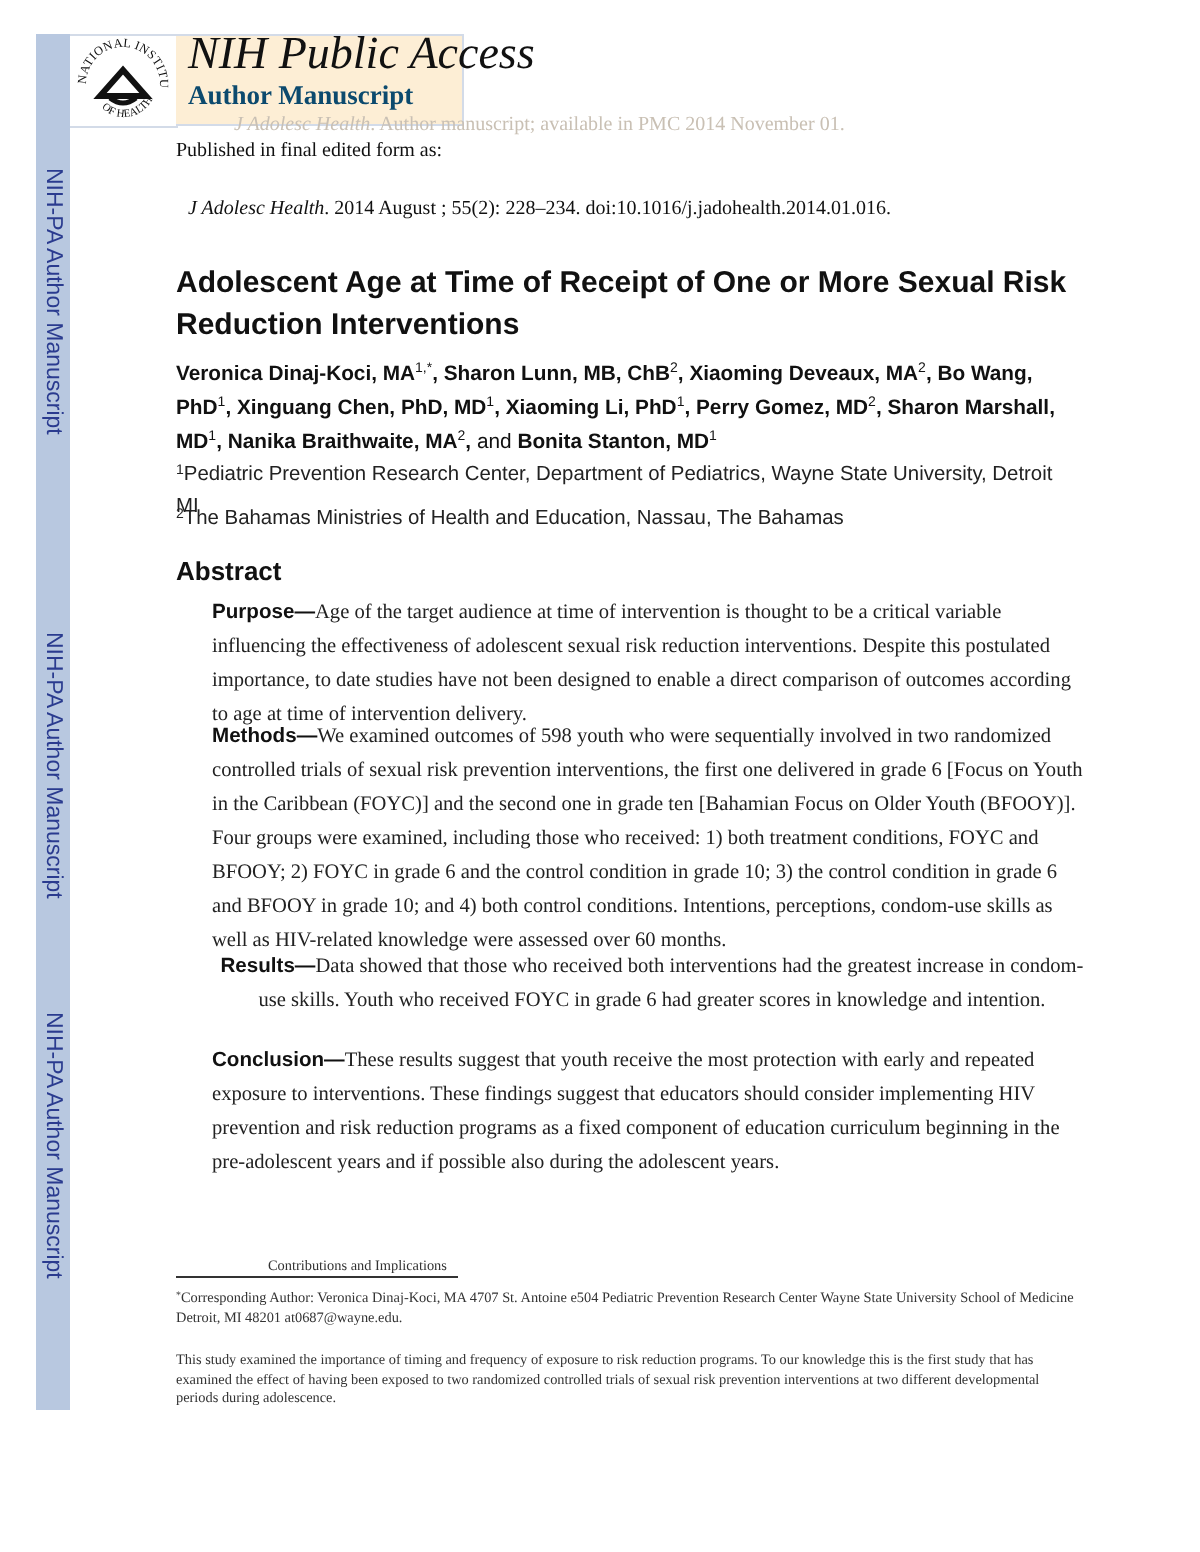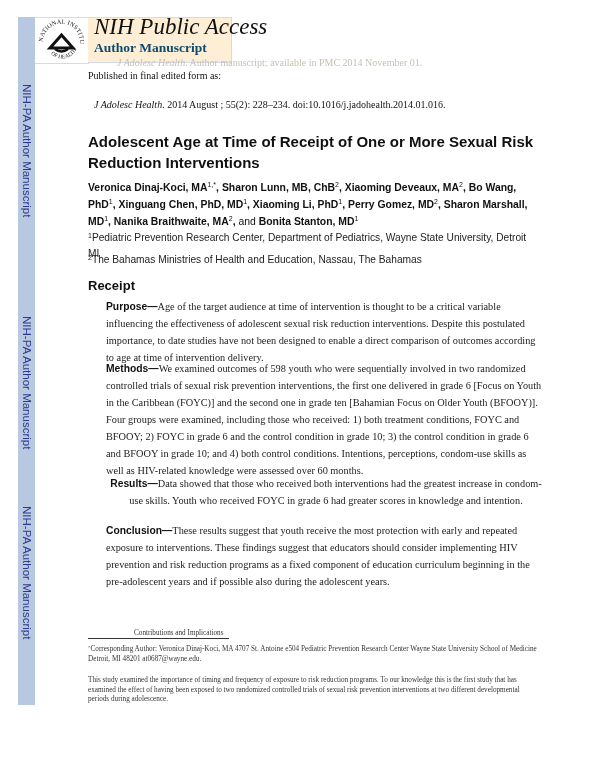--- a/index.html
+++ b/index.html
@@ -71,21 +71,21 @@
   <span>Perry Gomez, MD</span><sup>2</sup>,
   <span>Sharon Marshall, MD</span><sup>1</sup>,
   <span>Nanika Braithwaite, MA</span><sup>2</sup>,
   <span class="and">and</span>
   <span>Bonita Stanton, MD</span><sup>1</sup>
 </div>
 
 <div class="affil" style="top:230px;"><sup>1</sup><span>Pediatric Prevention Research Center, Department of Pediatrics, Wayne State University, Detroit MI</span></div>
 <div class="affil" style="top:252px;"><sup>2</sup><span>The Bahamas Ministries of Health and Education, Nassau, The Bahamas</span></div>
 
-<div class="abstract-h">Receipt</div>
+<div class="abstract-h">Abstract</div>
 
 <div class="para" style="top:298px;"><span class="lead">Purpose—</span><span>Age of the target audience at time of intervention is thought to be a critical variable influencing the effectiveness of adolescent sexual risk reduction interventions. Despite this postulated importance, to date studies have not been designed to enable a direct comparison of outcomes according to age at time of intervention delivery.</span></div>
 
 <div class="para" style="top:360px;"><span class="lead">Methods—</span><span>We examined outcomes of 598 youth who were sequentially involved in two randomized controlled trials of sexual risk prevention interventions, the first one delivered in grade 6 [Focus on Youth in the Caribbean (FOYC)] and the second one in grade ten [Bahamian Focus on Older Youth (BFOOY)]. Four groups were examined, including those who received: 1) both treatment conditions, FOYC and BFOOY; 2) FOYC in grade 6 and the control condition in grade 10; 3) the control condition in grade 6 and BFOOY in grade 10; and 4) both control conditions. Intentions, perceptions, condom-use skills as well as HIV-related knowledge were assessed over 60 months.</span></div>
 
 <div class="para" style="top:475px;text-align:center;"><span class="lead">Results—</span><span>Data showed that those who received both interventions had the greatest increase in condom-use skills. Youth who received FOYC in grade 6 had greater scores in knowledge and intention.</span></div>
 
 <div class="para" style="top:522px;"><span class="lead">Conclusion—</span><span>These results suggest that youth receive the most protection with early and repeated exposure to interventions. These findings suggest that educators should consider implementing HIV prevention and risk reduction programs as a fixed component of education curriculum beginning in the pre-adolescent years and if possible also during the adolescent years.</span></div>
 
 <div class="fn-rule"></div>

